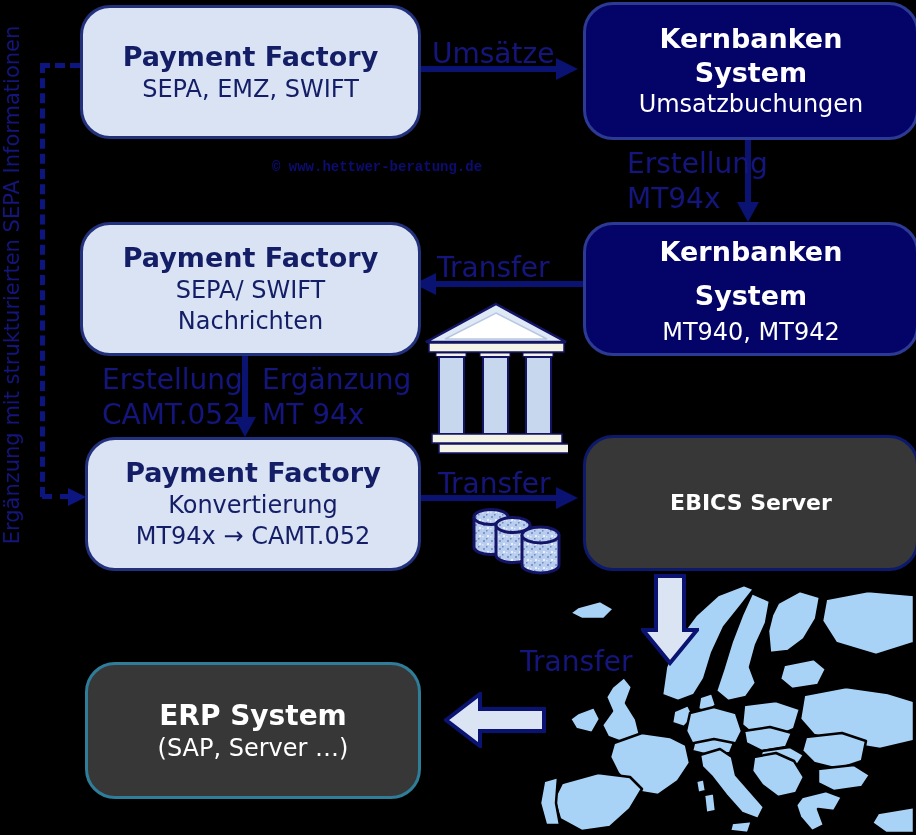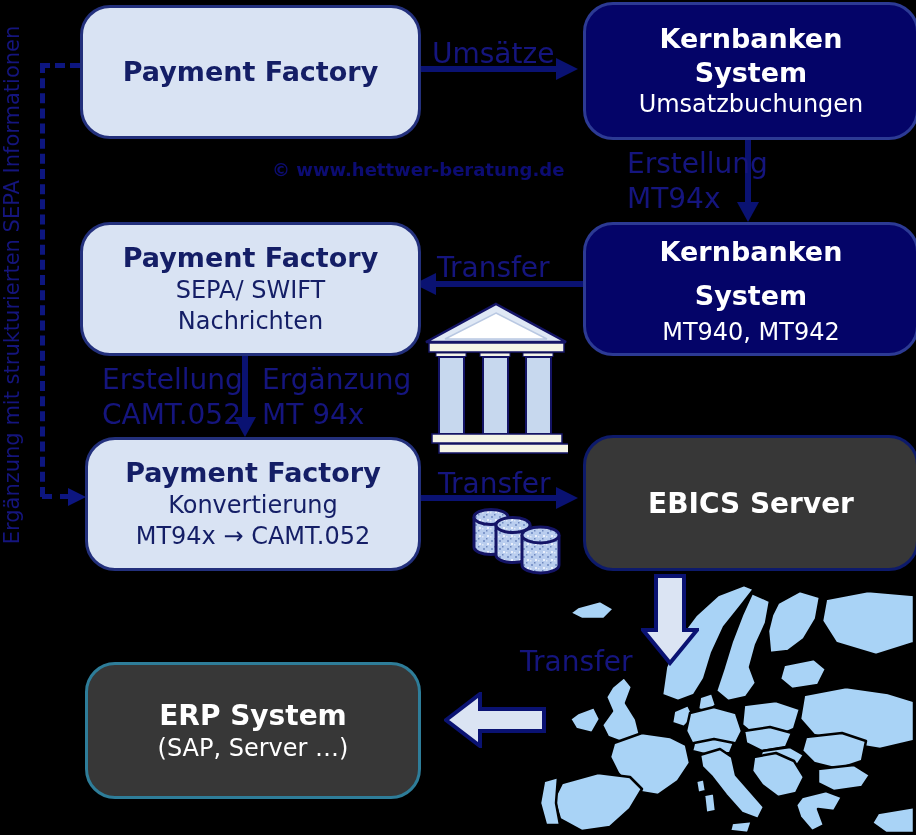--- a/index.html
+++ b/index.html
@@ -30,41 +30,42 @@
   .ah-down  { border-left:11px solid transparent; border-right:11px solid transparent; border-top:20px solid #0a1272; }
   .ah-right-sm { border-top:9px solid transparent; border-bottom:9px solid transparent; border-left:18px solid #0d1680; }
   .dash-v { position:absolute; border-left:5px dashed #0d1680; z-index:2; }
   .dash-h { position:absolute; border-top:5px dashed #0d1680; z-index:2; }
   .side-note {
     position:absolute; left:-253px; top:268px; width:540px; height:34px;
     transform:rotate(-90deg); color:#15157e; font-size:21px; text-align:center;
     white-space:nowrap; z-index:4;
   }
   .watermark {
-    position:absolute; left:272px; top:159px; font-weight:bold; font-size:18px;
-    color:#0c0c72; z-index:4;
+    position:absolute; left:272px; top:159px; font-weight:bold; font-size:14px;
+    color:#0c0c72; z-index:4;font-family:Liberation Mono, monospace;
   }
   .icon-abs { position:absolute; z-index:3; }
   .map-abs  { position:absolute; left:516px; top:583px; z-index:1; }
 </style>
 </head>
 <body>
 
 <div class="canvas">
 
   <div class="side-note">Ergänzung mit strukturierten SEPA Informationen</div>
   <div class="dash-h" style="left:40px; top:63px; width:40px;"></div>
   <div class="dash-v" style="left:40px; top:63px; height:434px;"></div>
   <div class="dash-h" style="left:42px; top:494px; width:28px;"></div>
   <div class="ah ah-right-sm" style="left:68px; top:488px;"></div>
 
   <div class="watermark">© www.hettwer-beratung.de</div>
 
   <div class="box light" style="left:80px; top:5px; width:335px; height:128px;">
     <div class="title">Payment Factory</div>
+    <div class="subtitle">SEPA, EMZ, SWIFT</div>
   </div>
 
   <div class="box dark" style="left:583px; top:2px; width:330px; height:132px;">
     <div class="title">Kernbanken
 System</div>
     <div class="subtitle">Umsatzbuchungen</div>
   </div>
 
   <div class="box light" style="left:80px; top:222px; width:335px; height:128px;">
     <div class="title">Payment Factory</div>
@@ -78,21 +79,21 @@
     <div class="subtitle">MT940, MT942</div>
   </div>
 
   <div class="box light" style="left:85px; top:437px; width:330px; height:128px;">
     <div class="title">Payment Factory</div>
     <div class="subtitle">Konvertierung
 MT94x → CAMT.052</div>
   </div>
 
   <div class="box gray" style="left:583px; top:435px; width:330px; height:130px;">
-    <div class="title" style="font-size:28px;text-align:right;">EBICS Server</div>
+    <div class="title" style="font-size:22px;text-align:right;">EBICS Server</div>
   </div>
 
   <div class="box gray teal" style="left:85px; top:662px; width:330px; height:131px;">
     <div class="title" style="font-size:28px;">ERP System</div>
     <div class="subtitle">(SAP, Server …)</div>
   </div>
 
   <div class="edge-label" style="left:432px; top:36px;">Umsätze</div>
   <div class="hline" style="left:415px; top:66px; width:145px;"></div>
   <div class="ah ah-right" style="left:556px; top:58px;"></div>

